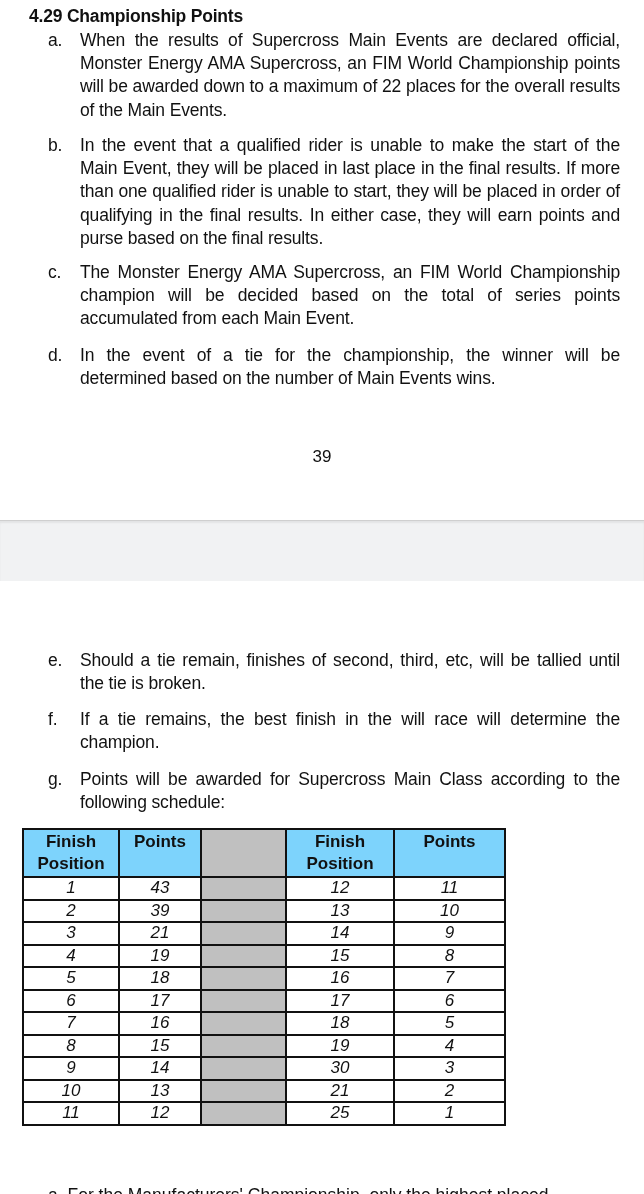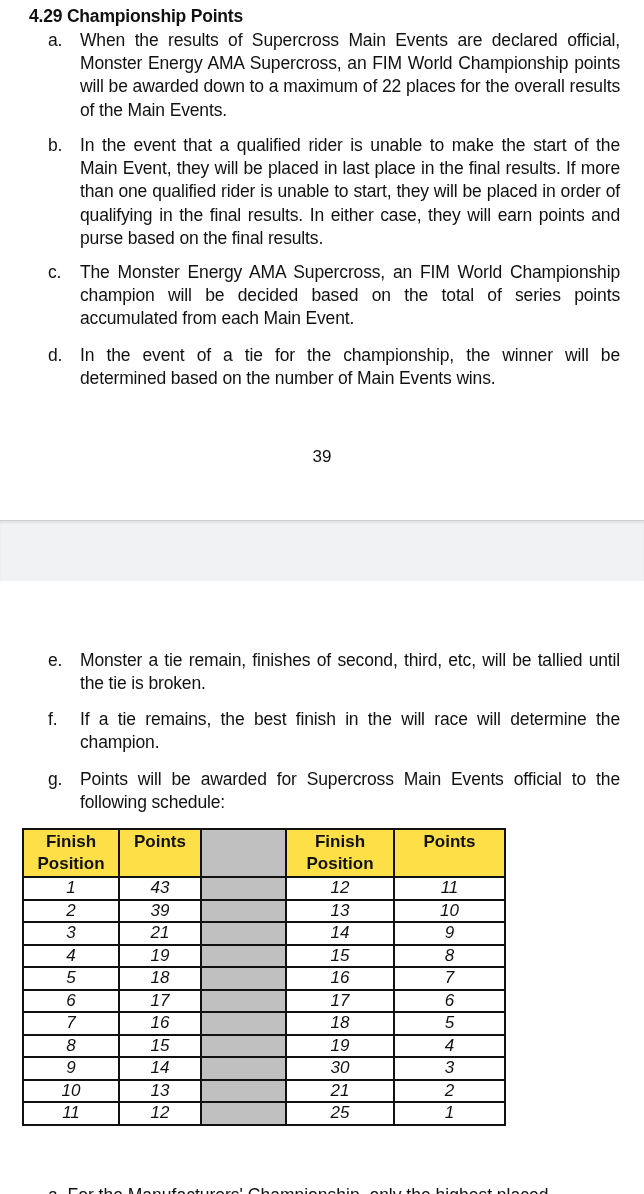--- a/index.html
+++ b/index.html
@@ -47,21 +47,21 @@
     font-size: 17px;
   }
   table.points td, table.points th {
     border: 2px solid #111;
     padding: 0;
     text-align: center;
     height: 20.5px;
     line-height: 20px;
   }
   table.points th {
-    background: #fde047;
+    background: #7dd3fc;
     font-weight: bold;
     vertical-align: top;
     line-height: 22px;
     padding-top: 1px;
     height: 45px;
   }
   table.points td { font-style: italic; background: #fff; }
   table.points td.spacer, table.points th.spacer { background: #c0c0c0; }
   col.c1 { width: 96px; } col.c2 { width: 82px; } col.c3 { width: 85px; }
   col.c4 { width: 108px; } col.c5 { width: 111px; }
@@ -95,29 +95,29 @@
   </div>
 
   <div class="pagenum">39</div>
 </div>
 
 <div class="gap"></div>
 
 <div class="page page2">
   <div class="item" style="top:68px;">
     <span class="lbl">e.</span>
-    <span class="txt">Monster a tie remain, finishes of second, third, etc, will be tallied until the tie is broken.</span>
+    <span class="txt">Should a tie remain, finishes of second, third, etc, will be tallied until the tie is broken.</span>
   </div>
   <div class="item" style="top:127px;">
     <span class="lbl">f.</span>
     <span class="txt">If a tie remains, the best finish in the will race will determine the champion.</span>
   </div>
   <div class="item" style="top:187px;">
     <span class="lbl">g.</span>
-    <span class="txt">Points will be awarded for Supercross Main Events official to the following schedule:</span>
+    <span class="txt">Points will be awarded for Supercross Main Class according to the following schedule:</span>
   </div>
 
   <table class="points">
     <colgroup>
         <col class="c1">
         <col class="c2">
         <col class="c3">
         <col class="c4">
         <col class="c5">
       </colgroup>

